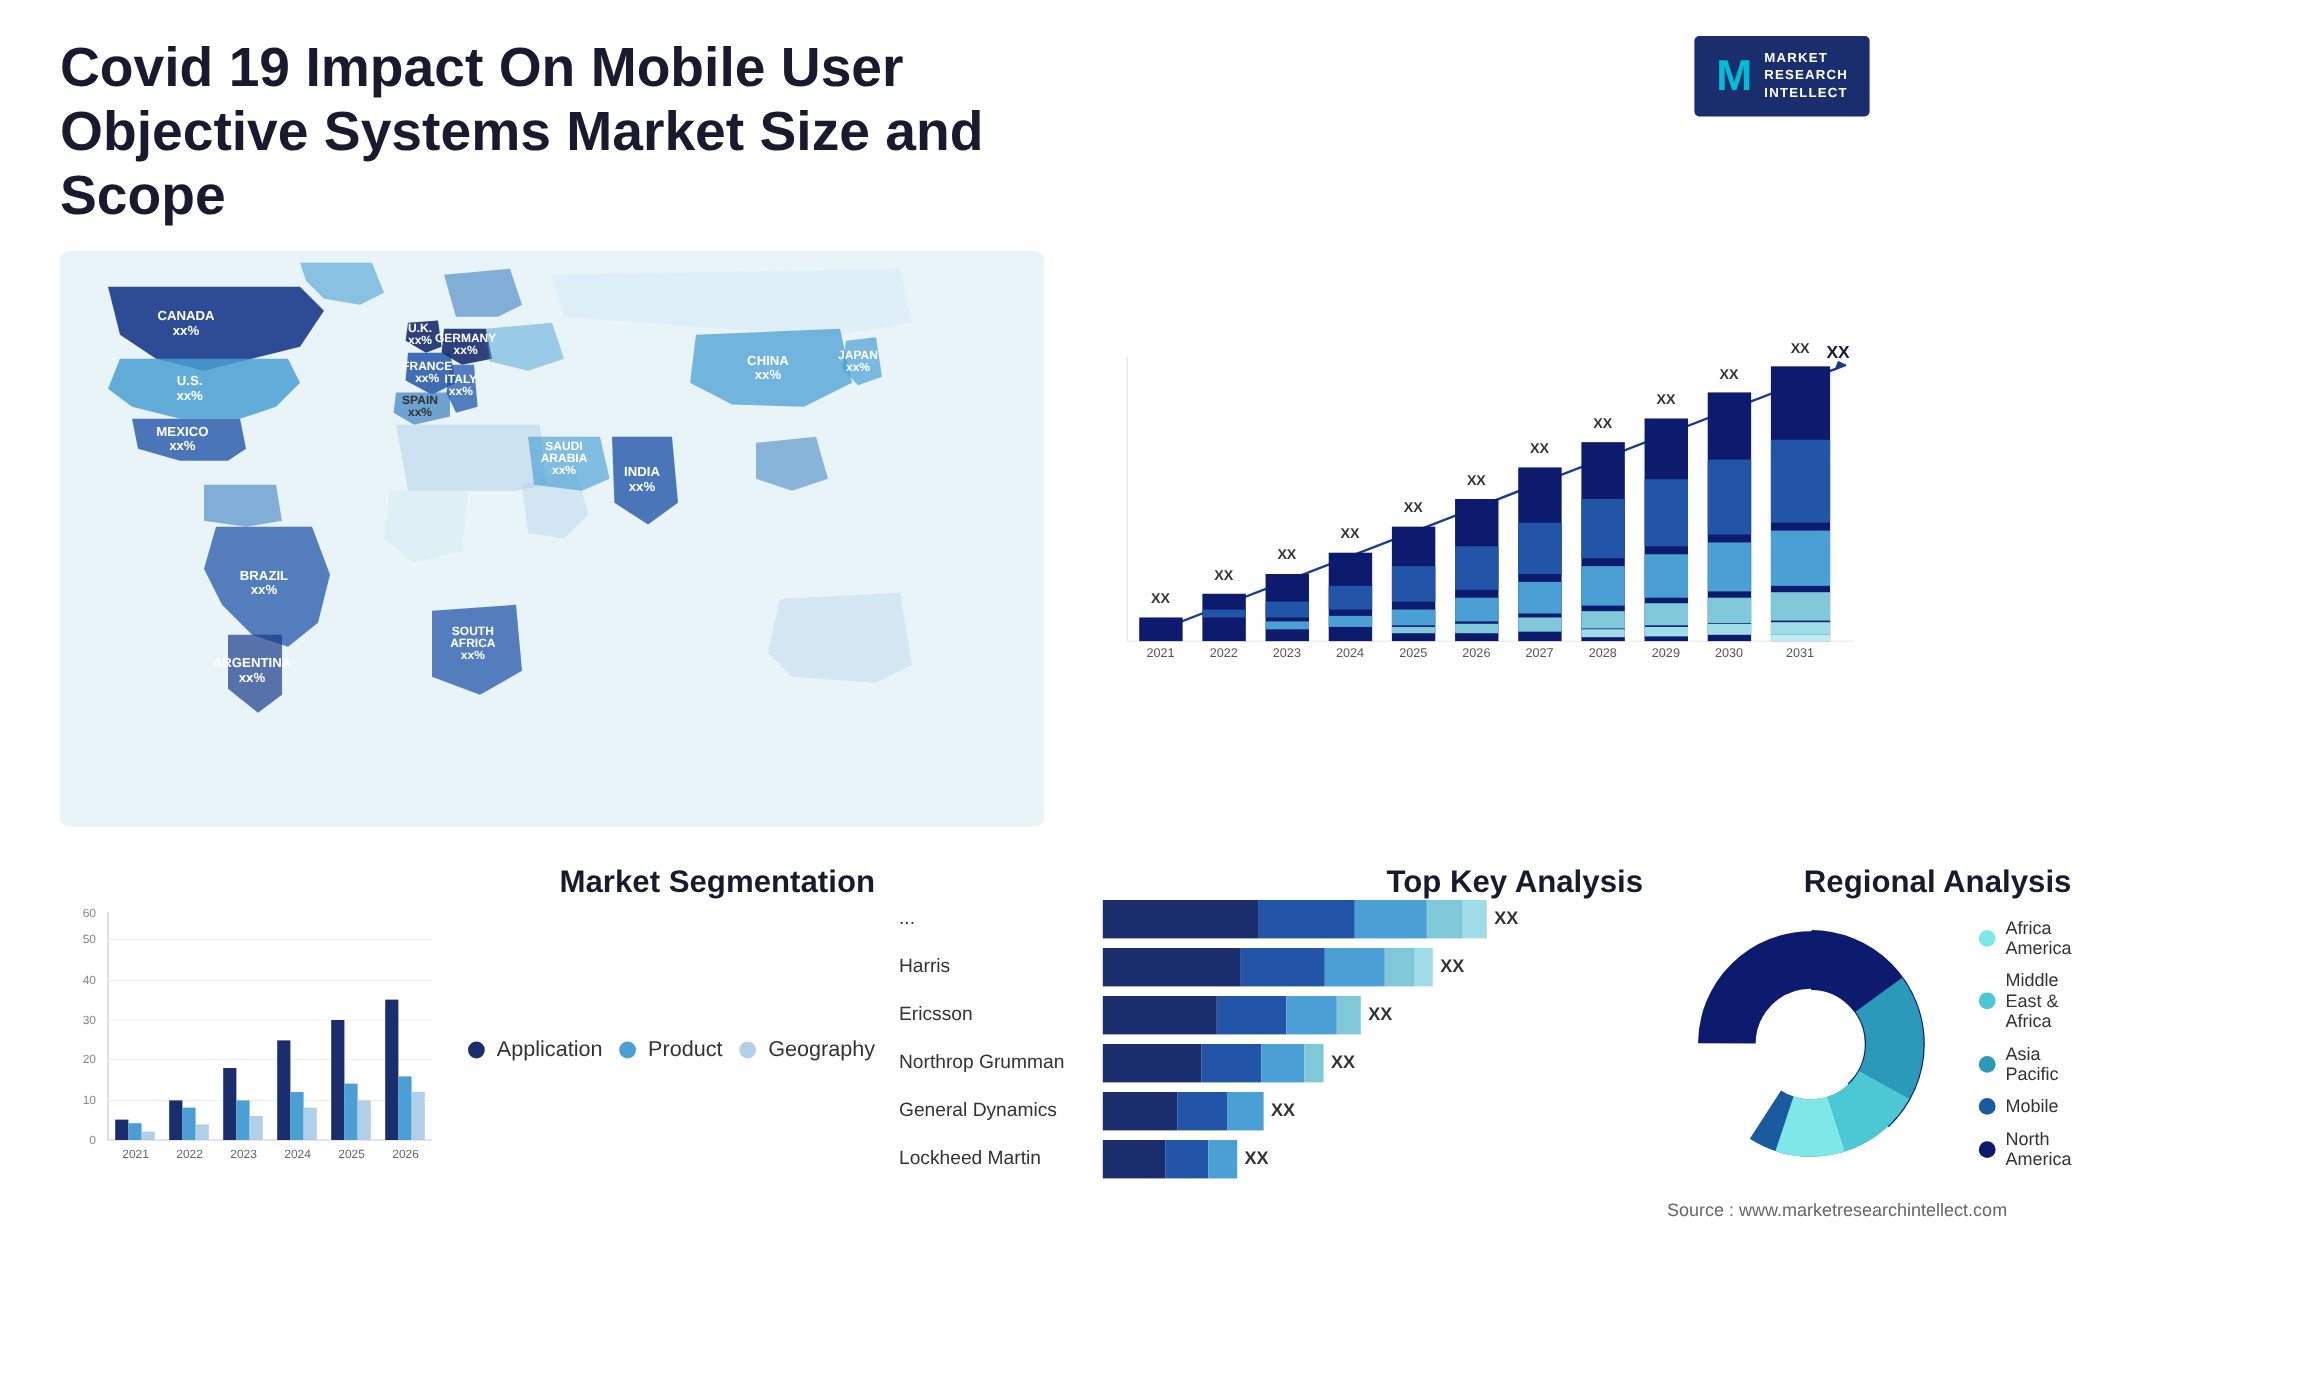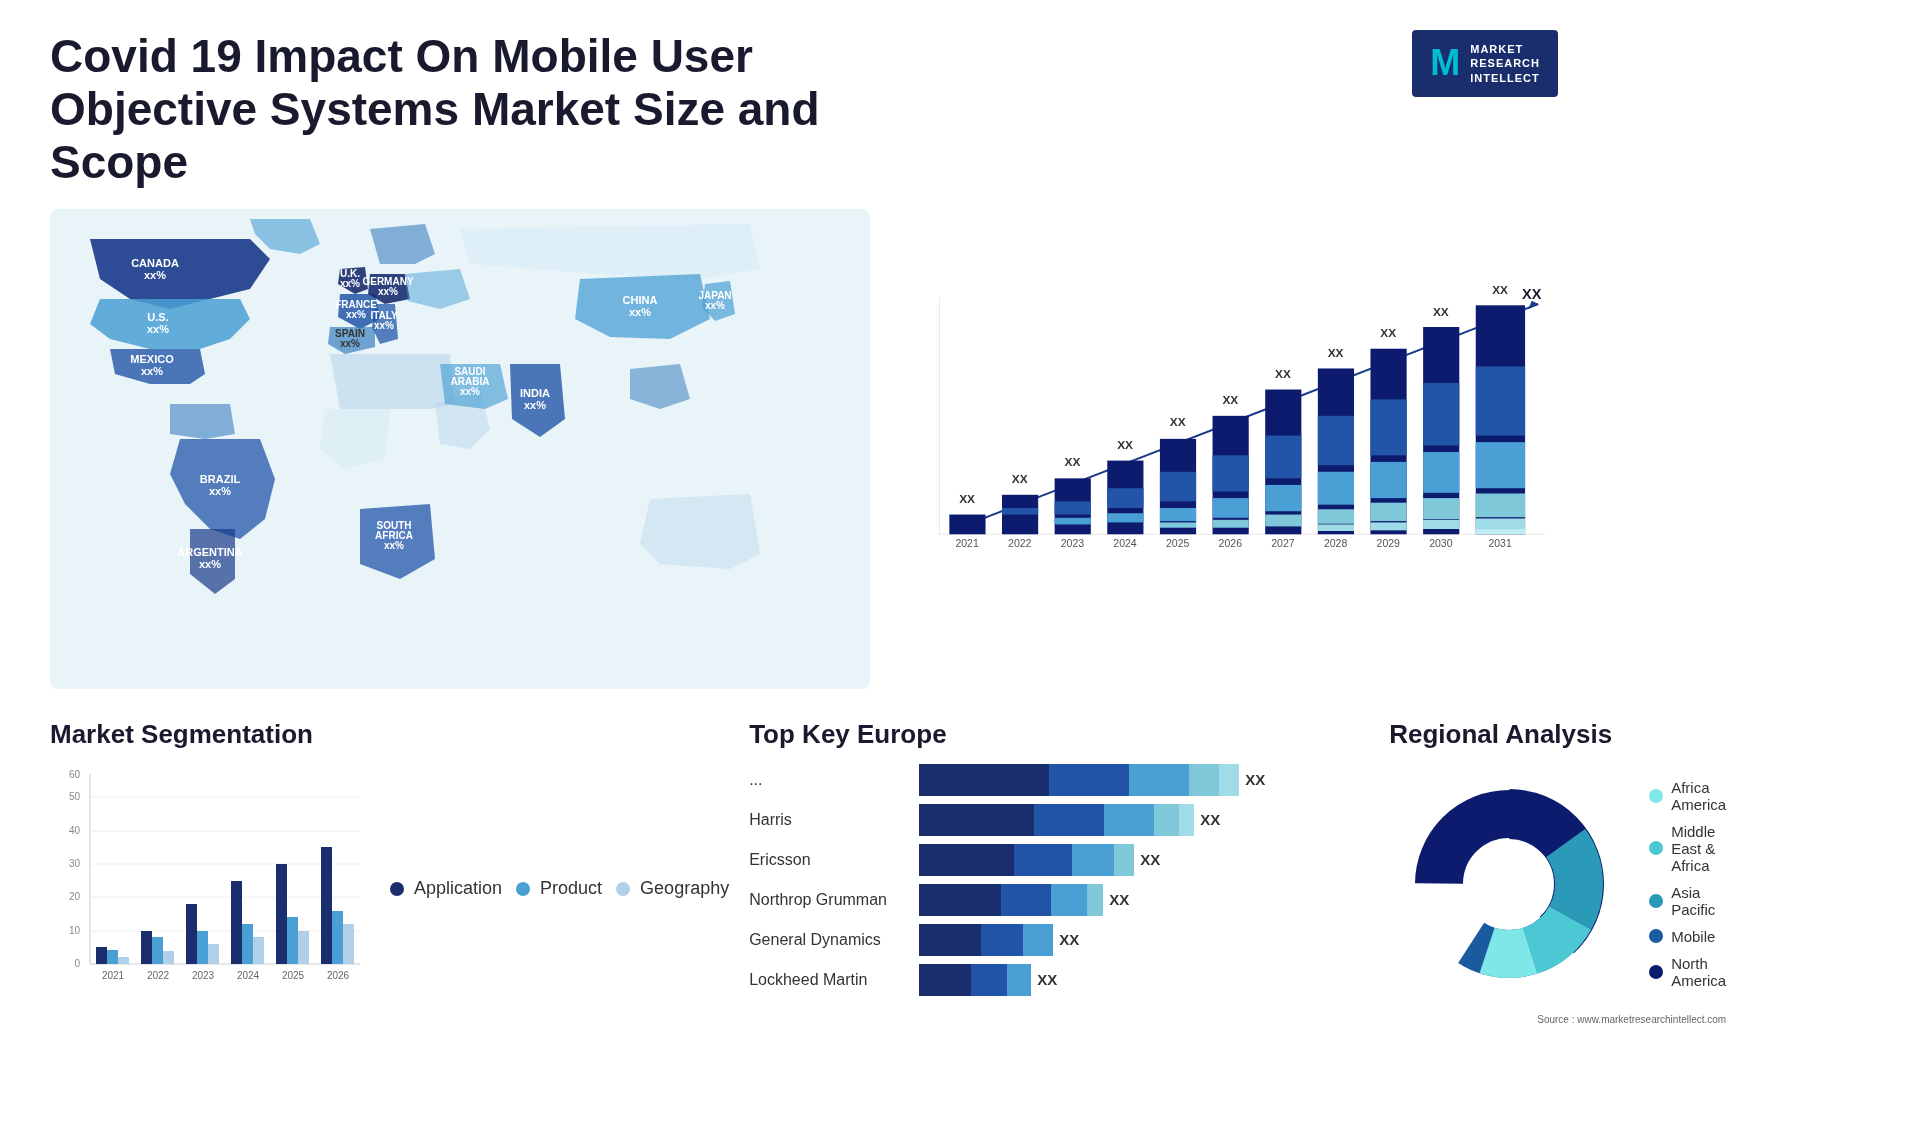--- a/index.html
+++ b/index.html
@@ -88,21 +88,21 @@
     .players-section {
       flex: 0 0 620px;
     }
     .regional-section {
       flex: 1;
     }
     .section-title {
       font-size: 26px;
       font-weight: 700;
       color: #1a1a2e;
-      margin-bottom: 14px;
+      text-align: right;
     }
     
     .map-svg {
       width: 100%;
       height: 100%;
     }
     
     .seg-chart-area {
       display: flex;
       gap: 20px;
@@ -185,22 +185,21 @@
       font-size: 15px;
       color: #333;
     }
     .reg-dot {
       width: 14px;
       height: 14px;
       border-radius: 50%;
       flex-shrink: 0;
     }
     .source-text {
-      text-align: right;
-      font-size: 10px;
+      font-size: 15px;
       color: #666;
       margin-top: 10px;
     }
   </style>
 </head>
 <body>
 
 <div class="page">
 
   <div class="header">
@@ -481,21 +480,21 @@
           </div>
           <div class="legend-item">
             <div class="legend-dot" style="background:#b0cfe8;"></div>
             <span>Geography</span>
           </div>
         </div>
       </div>
     </div>
 
     <div class="players-section">
-      <div class="section-title">Top Key Europe</div>
+      <div class="section-title">Top Key Analysis</div>
       <div class="players-list">
 
         <div class="player-row">
           <span class="player-name">...</span>
           <div class="player-bar-wrap">
             <div class="player-bar">
               <div class="player-bar-seg" style="width:130px;background:#1a2e6e;"></div>
               <div class="player-bar-seg" style="width:80px;background:#2255a8;"></div>
               <div class="player-bar-seg" style="width:60px;background:#4a9fd4;"></div>
               <div class="player-bar-seg" style="width:30px;background:#7ec8da;"></div>

